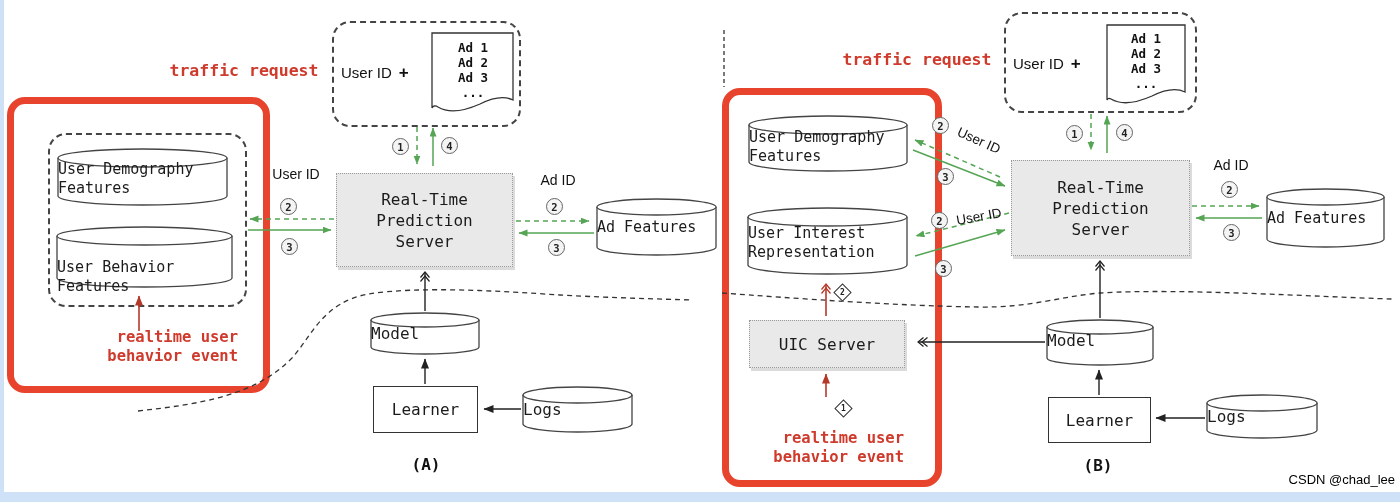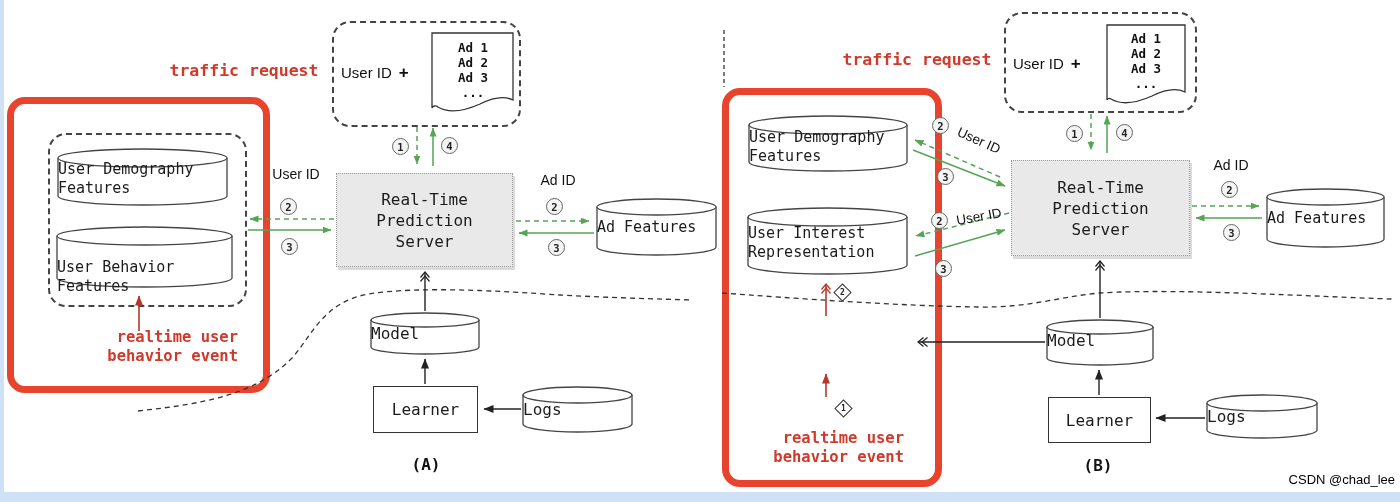--- a/index.html
+++ b/index.html
@@ -283,20 +283,21 @@
   <div class="node-label" style="left:749px;top:128px;width:158px;">
     <span>User Demography</span>
     <span>Features</span>
   </div>
   <div class="node-label" style="left:748px;top:224px;width:159px;">
     <span>User Interest</span>
     <span>Representation</span>
   </div>
   <div class="node-label" style="left:1267px;top:209px;width:117px;">Ad Features</div>
 
+  <div class="gray-box" style="left:749px;top:320px;width:156px;height:48px;font-size:16px;">UIC Server</div>
 
   <div class="node-label" style="left:1047px;top:331px;width:106px;font-size:16px;">Model</div>
   <div class="white-box" style="left:1048px;top:397px;width:103px;height:46px;">Learner</div>
   <div class="node-label" style="left:1207px;top:407px;width:110px;font-size:16px;">Logs</div>
 
   <div class="diamond-badge" style="left:836px;top:286px;">
       <span>2</span>
     </div>
   <div class="diamond-badge" style="left:837px;top:402px;">
       <span>1</span>

